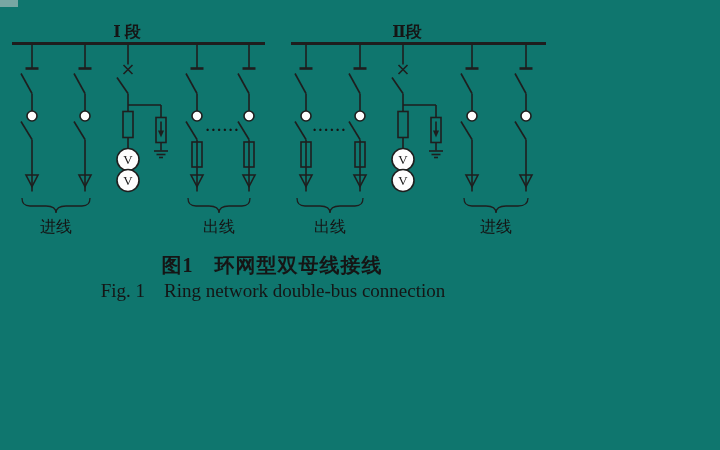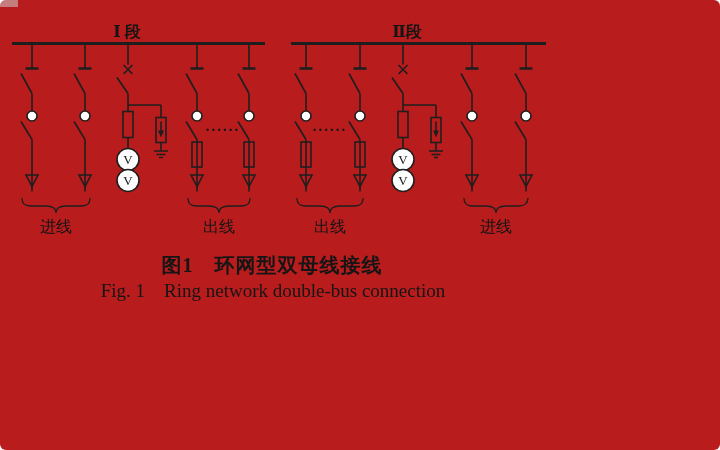--- a/index.html
+++ b/index.html
@@ -1,23 +1,22 @@
 <!DOCTYPE html>
 <html><head>
 <meta charset="utf-8">
 <style>
   html,body { margin:0; padding:0; }
   .page {
     position: relative;
     width: 720px;
     height: 450px;
-    background: #b91c1c;
+    background: #0f766e;
     overflow: hidden;
     font-family: "Liberation Serif", "DejaVu Serif", serif;
-    border-radius: 6px;
   }
   #diagram-svg { display:block; }
   .sym line, .sym path, .sym rect, .sym circle {
     stroke:#1e1e1e; stroke-width:1.6; fill:none;
   }
   .sym circle.node { fill:#fdfdfd; }
   .sym .tbar { stroke-width:2.6; }
   .sym .filled { fill:#1e1e1e; stroke:none; }
   .bus { stroke:#1e1e1e; stroke-width:3.2; }
   .brace { stroke:#1e1e1e; stroke-width:1.3; fill:none; }

